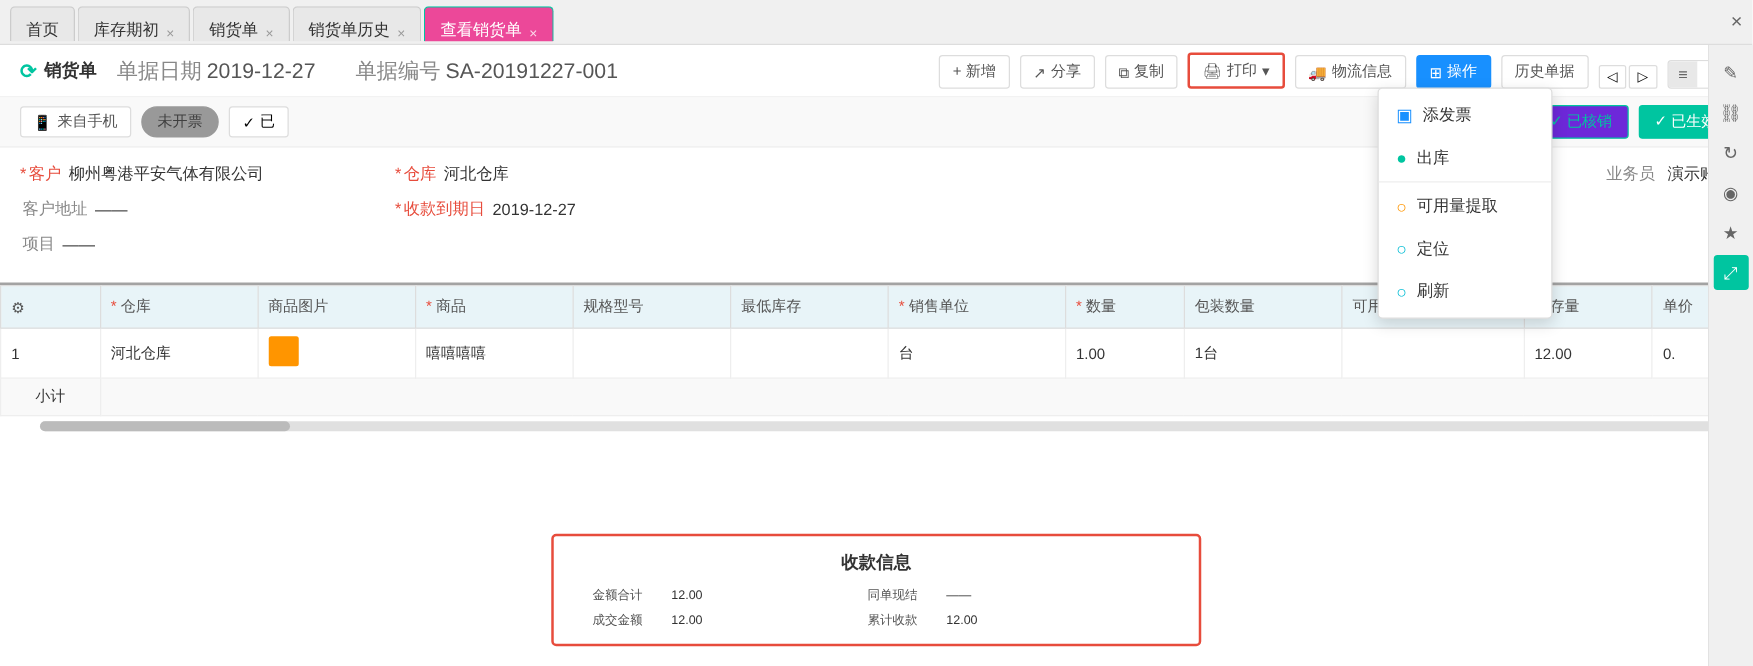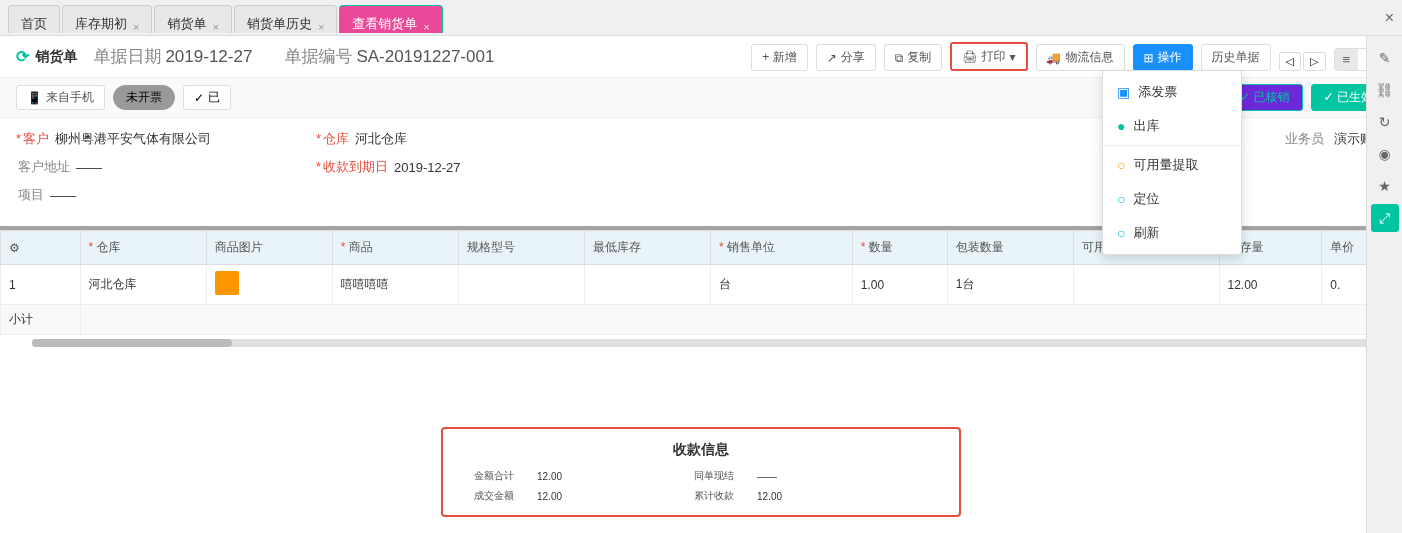--- a/index.html
+++ b/index.html
@@ -49,41 +49,41 @@
 
     
     .sub-toolbar {
       display: flex; align-items: center; padding: 6px 16px; border-bottom: 1px solid #eee;
       gap: 8px; background: #f9f9f9;
     }
     .btn-small {
       display: flex; align-items: center; gap: 4px; padding: 3px 10px; border: 1px solid #ddd;
       border-radius: 3px; cursor: pointer; font-size: 12px; background: #fff; color: #555;
     }
-    .btn-small.not-open { background: #999; border-color: #999; color: #000000; border-radius: 20px; padding: 3px 12px; }
+    .btn-small.not-open { background: #999; border-color: #999; color: #404040; border-radius: 20px; padding: 3px 12px; }
     .btn-check { display: flex; align-items: center; gap: 4px; padding: 3px 10px; border: 1px solid #ddd; border-radius: 3px; cursor: pointer; font-size: 12px; background: #fff; }
 
     
-    .form-area { padding: 12px 16px; border-bottom: 4px solid #a3a3a3; }
+    .form-area { padding: 12px 16px; border-bottom: 2px solid #a3a3a3; }
     .form-row { display: flex; align-items: center; margin-bottom: 10px; gap: 20px; }
     .form-field { display: flex; align-items: center; gap: 6px; min-width: 280px; }
     .form-field label { color: #e74c3c; white-space: nowrap; }
     .form-field label::before { content: '*'; color: #e74c3c; margin-right: 2px; }
     .form-field label.no-required::before { content: ''; }
     .form-field .emp-label { color: #888; margin-left: auto; }
 
     
     .table-wrapper { flex: 1; overflow: auto; }
     table { width: 100%; border-collapse: collapse; font-size: 12px; }
     thead tr { background: #e8f4f8; }
     thead th { padding: 8px 8px; text-align: left; border: 1px solid #ddd; white-space: nowrap; color: #555; font-weight: normal; }
     thead th .required { color: #e74c3c; }
     tbody tr { border-bottom: 1px solid #eee; }
     tbody td { padding: 6px 8px; border: 1px solid #eee; white-space: nowrap; }
-    tbody tr.subtotal { background: #f9f9f9; }
+    tbody tr.subtotal { background: #f9f9f9; text-align: center; }
     .product-img { width: 24px; height: 24px; background: #ff9500; display: inline-block; border-radius: 2px; }
 
     
     .payment-box {
       margin: 8px 16px; border: 2px solid #e74c3c; border-radius: 4px; padding: 12px 16px;
       background: #fff; display: inline-block; min-width: 520px;
     }
     .payment-title { font-weight: bold; margin-bottom: 10px; font-size: 14px; }
     .payment-grid { display: grid; grid-template-columns: 200px 200px; gap: 6px 20px; font-size: 10px; }
     .payment-row { display: flex; gap: 8px; align-items: center; }

